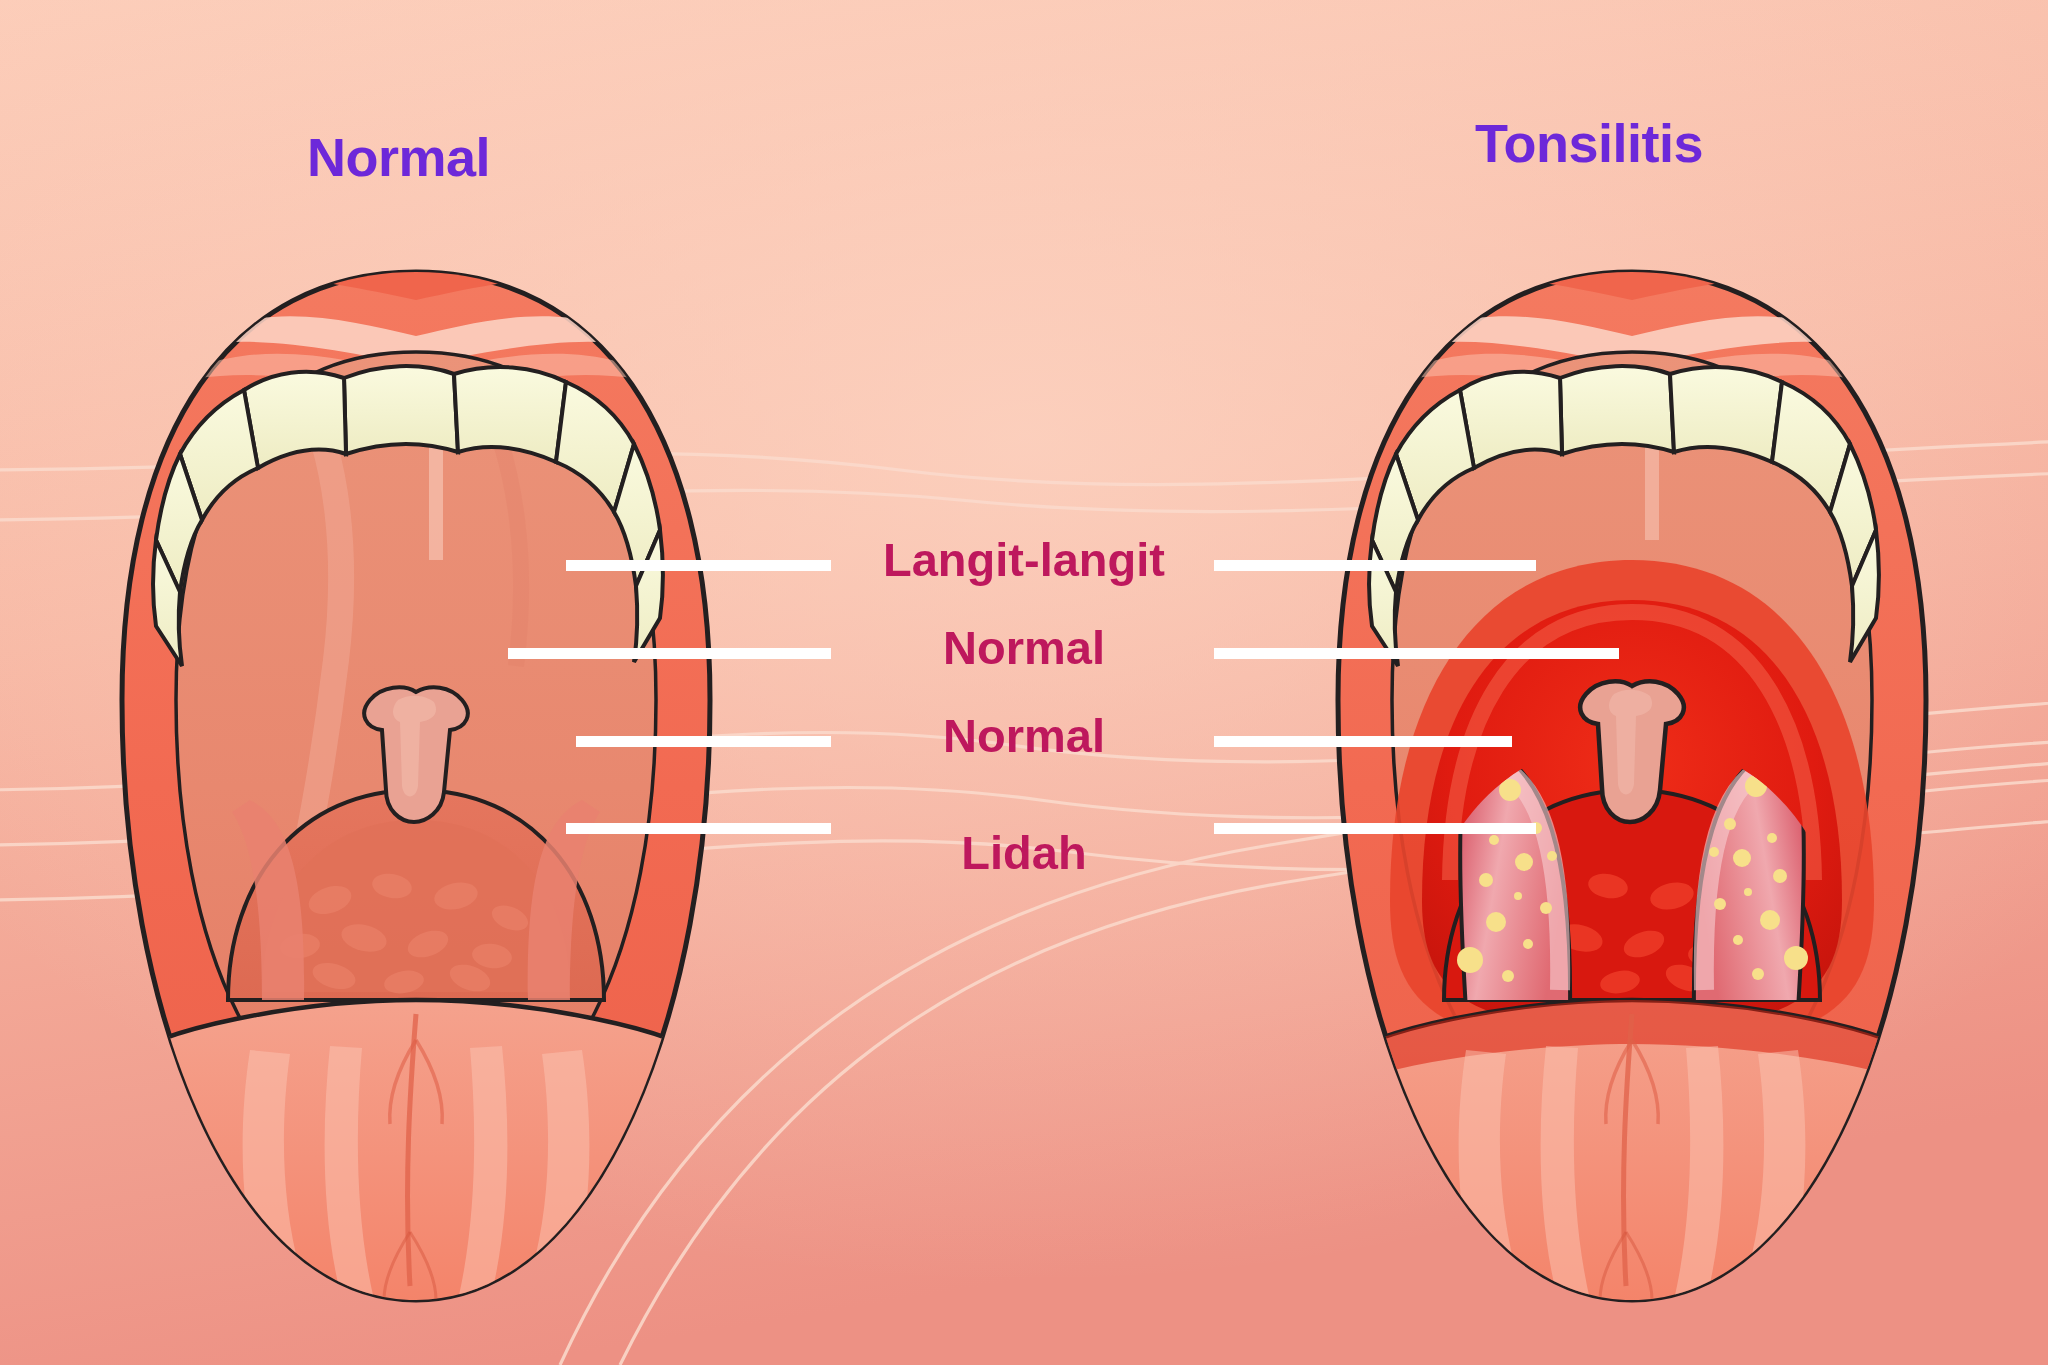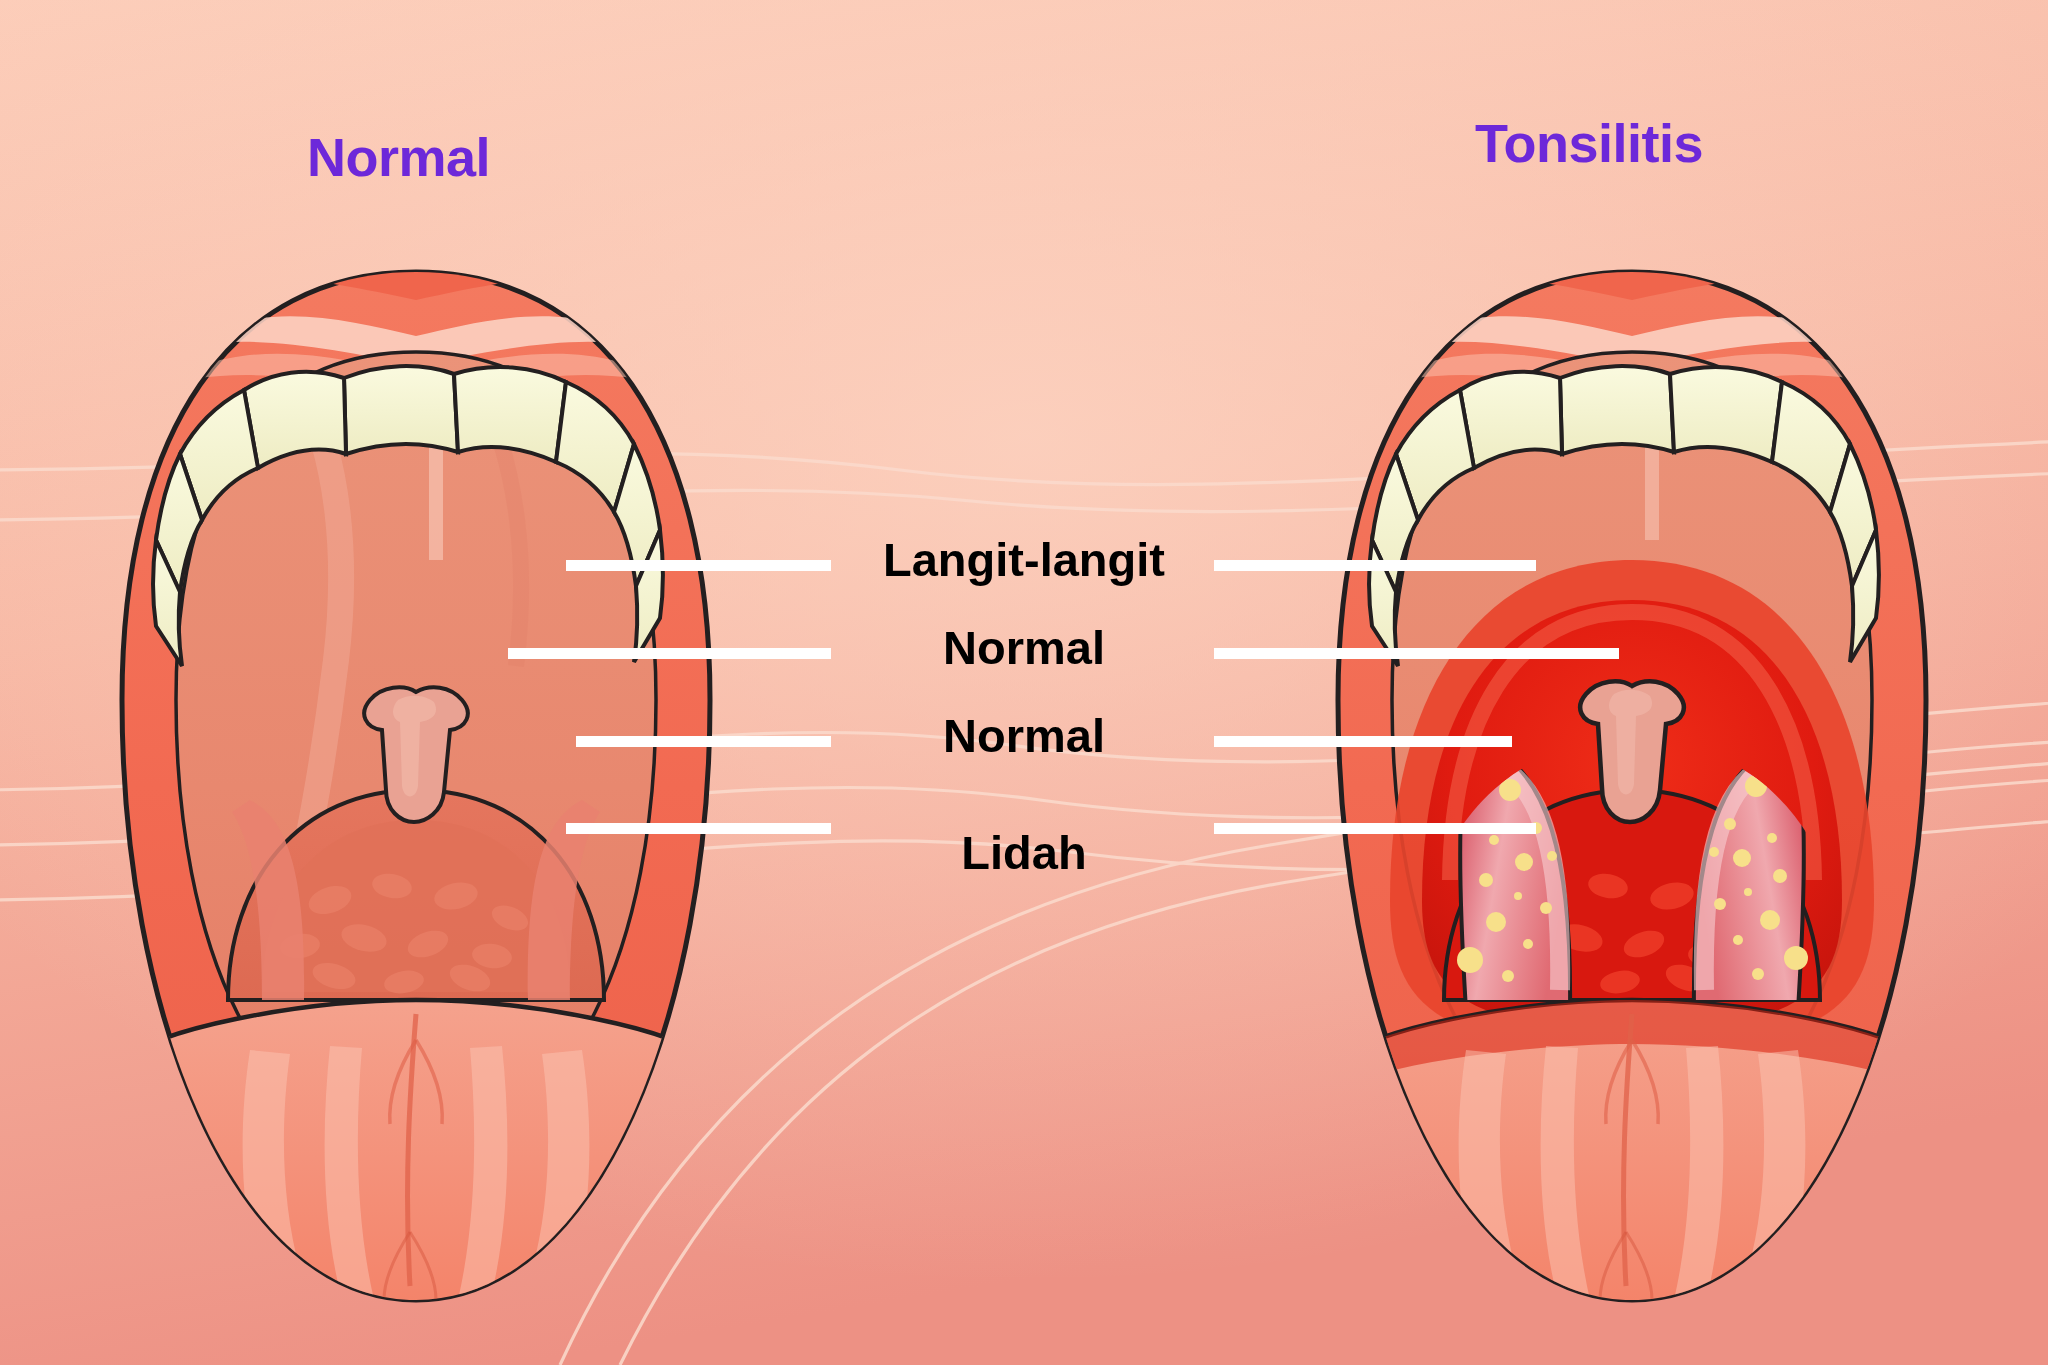--- a/index.html
+++ b/index.html
@@ -15,21 +15,21 @@
     font-size:54px;font-weight:700;
     color:#6d28d9;
     letter-spacing:-0.5px;
     white-space:nowrap;
   }
   #title-normal{left:307px;top:126px;}
   #title-tonsilitis{left:1475px;top:112px;}
   .label{
     position:absolute;
     font-size:47px;font-weight:700;
-    color:#000000;
+    color:#be185d;
     white-space:nowrap;
     text-align:center;
   }
   .leader{
     position:absolute;
     height:11px;
     background:#ffffff;
   }
   svg.fig{position:absolute;top:0;left:0;}
 </style>

